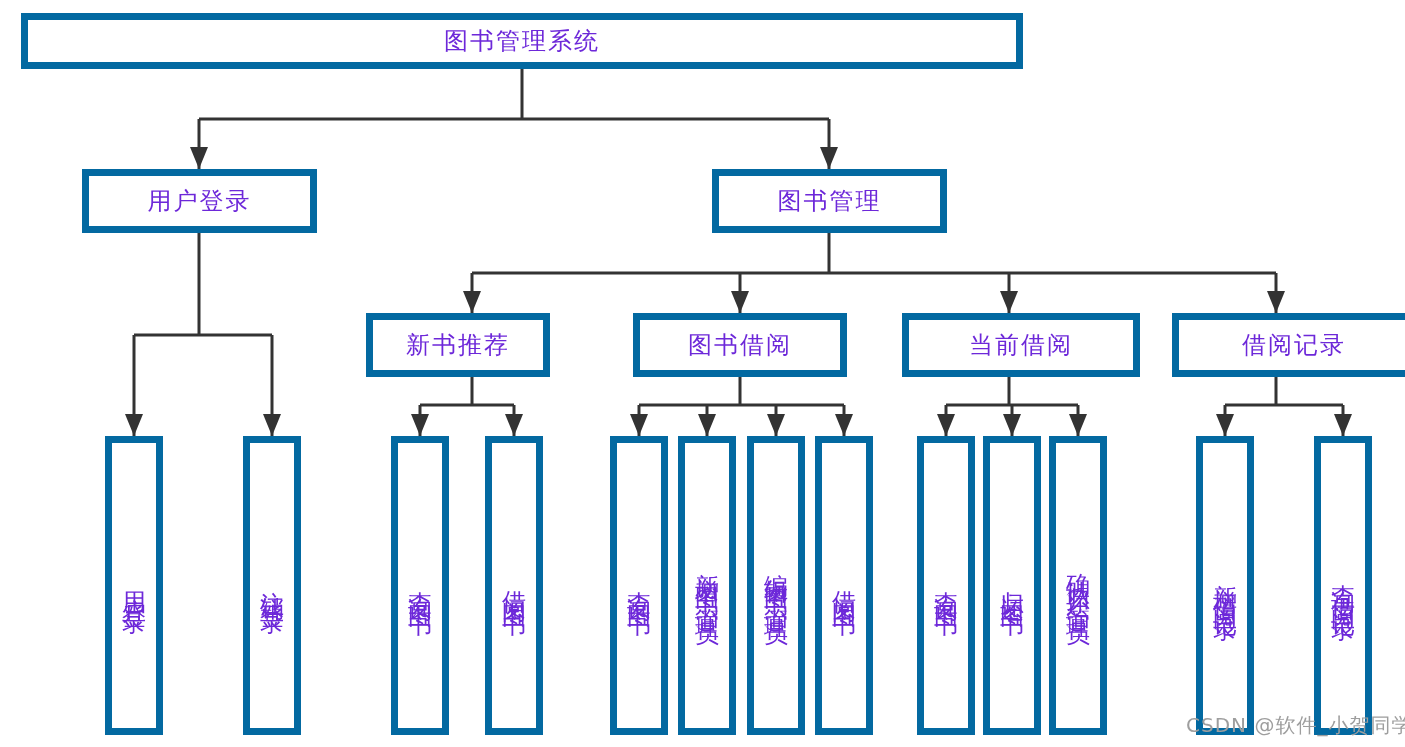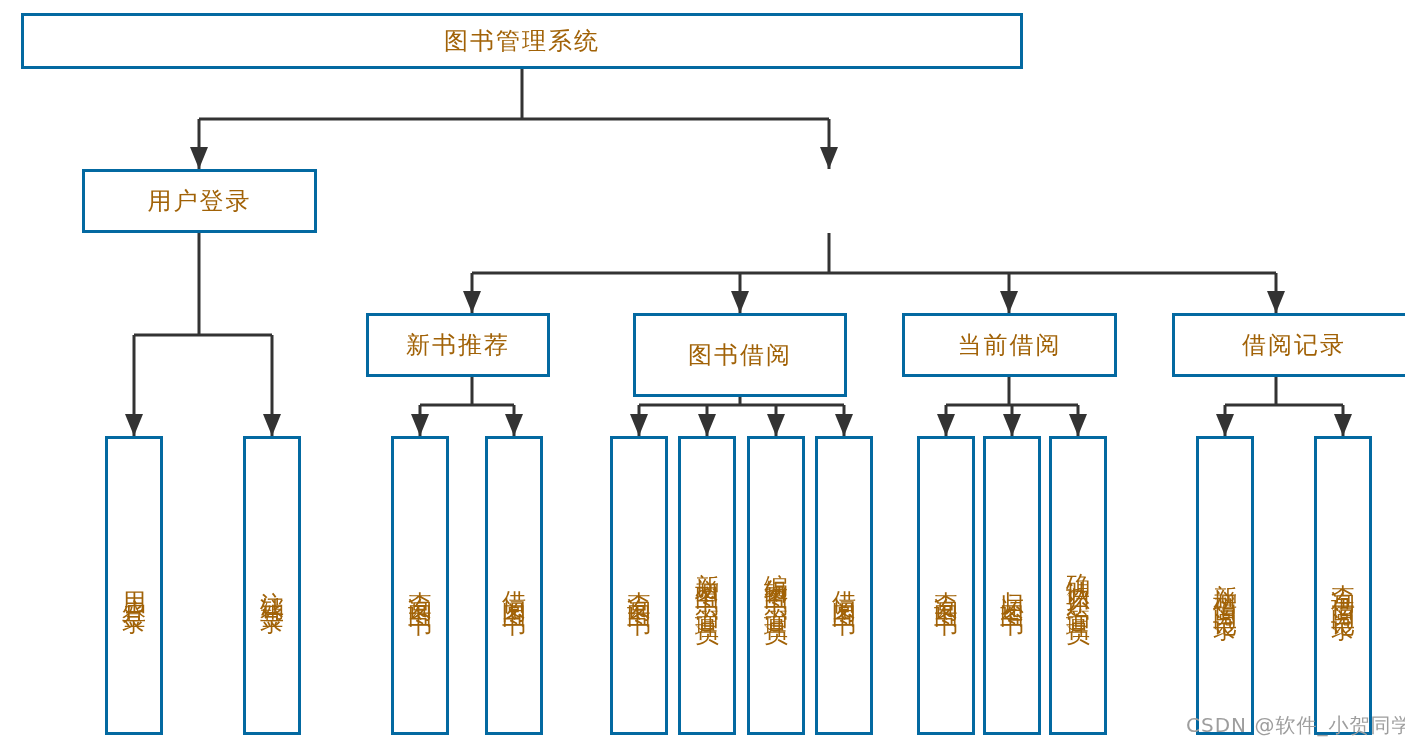--- a/index.html
+++ b/index.html
@@ -3,21 +3,21 @@
 <meta charset="utf-8">
 <style>
   html,body{margin:0;padding:0;background:#fff;}
   .stage{
     position:relative;width:1405px;height:747px;background:#ffffff;
     font-family:"DejaVu Sans","Liberation Sans",sans-serif;overflow:hidden;
   }
   svg.wires{position:absolute;left:0;top:0;width:1405px;height:747px;}
   .box{
     position:absolute;box-sizing:border-box;background:#ffffff;
-    border:3px solid #0369a1;color:#a16207;
+    border:7px solid #0369a1;color:#6d28d9;
     display:flex;align-items:center;justify-content:center;
     line-height:1;white-space:nowrap;text-align:right;
   }
   .h-box{font-size:24px;letter-spacing:2px;}
   .v-box{writing-mode:vertical-lr;text-orientation:mixed;font-size:24px;letter-spacing:7px;}
   .watermark{
     position:absolute;left:1186px;top:712px;z-index:5;
     font-size:20px;color:#9e9e9e;letter-spacing:1px;white-space:nowrap;
   }
 </style>
@@ -64,24 +64,25 @@
     <line x1="1012" y1="405" x2="1012" y2="436" stroke="#333333" stroke-width="3" marker-end="url(#ah)"></line>
     <line x1="1078" y1="405" x2="1078" y2="436" stroke="#333333" stroke-width="3" marker-end="url(#ah)"></line>
 
     <line x1="1225" y1="405" x2="1225" y2="436" stroke="#333333" stroke-width="3" marker-end="url(#ah)"></line>
     <line x1="1343" y1="405" x2="1343" y2="436" stroke="#333333" stroke-width="3" marker-end="url(#ah)"></line>
   </svg>
 
   <div class="box h-box" style="left:21px;top:13px;width:1002px;height:56px">图书管理系统</div>
 
   <div class="box h-box" style="left:82px;top:169px;width:235px;height:64px">用户登录</div>
+  <div class="box h-box" style="left:712px;top:169px;width:235px;height:64px">图书管理</div>
 
   <div class="box h-box" style="left:366px;top:313px;width:184px;height:64px">新书推荐</div>
-  <div class="box h-box" style="left:633px;top:313px;width:214px;height:84px">图书借阅</div>
-  <div class="box h-box" style="left:902px;top:313px;width:215px;height:64px">当前借阅</div>
+  <div class="box h-box" style="left:633px;top:313px;width:214px;height:64px">图书借阅</div>
+  <div class="box h-box" style="left:902px;top:313px;width:238px;height:64px">当前借阅</div>
   <div class="box h-box" style="left:1172px;top:313px;width:244px;height:64px">借阅记录</div>
 
   <div class="box v-box" style="left:105px;top:436px;width:58px;height:299px">用户登录</div>
   <div class="box v-box" style="left:243px;top:436px;width:58px;height:299px">注销登录</div>
 
   <div class="box v-box" style="left:391px;top:436px;width:58px;height:299px">查询图书</div>
   <div class="box v-box" style="left:485px;top:436px;width:58px;height:299px">借阅图书</div>
 
   <div class="box v-box" style="left:610px;top:436px;width:58px;height:299px">查询图书</div>
   <div class="box v-box" style="left:678px;top:436px;width:58px;height:299px">新增图书（管理员）</div>

